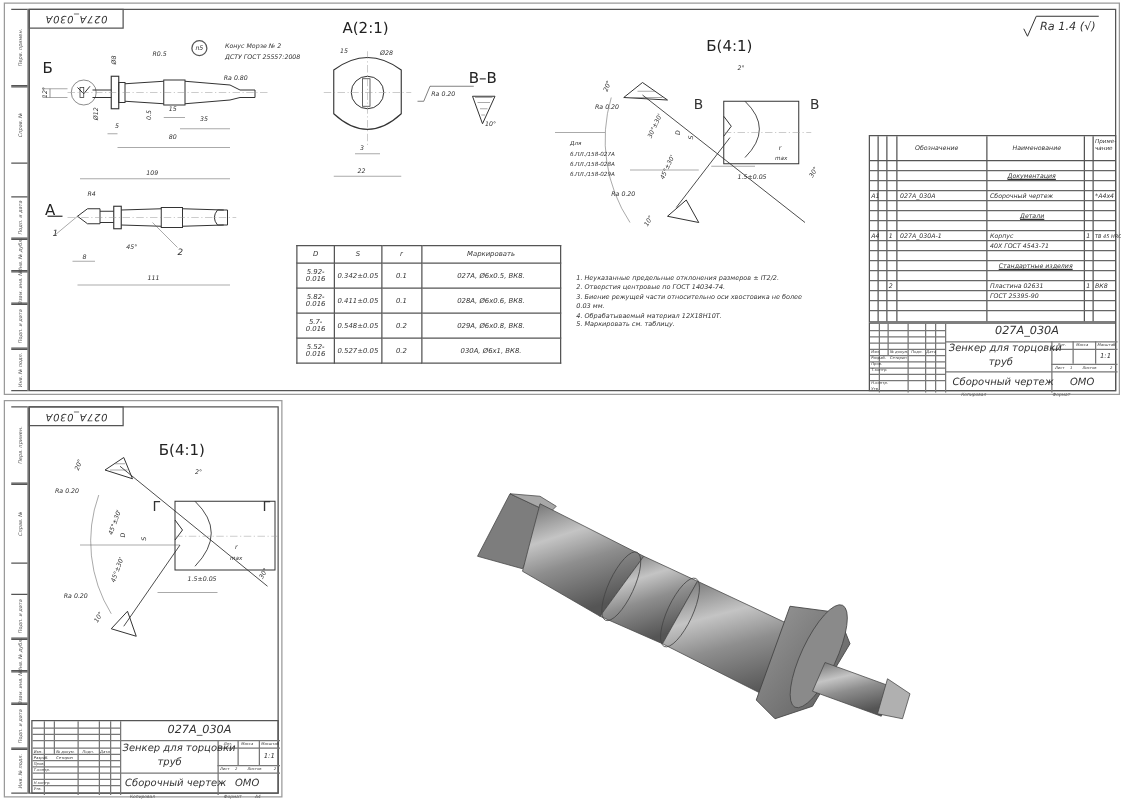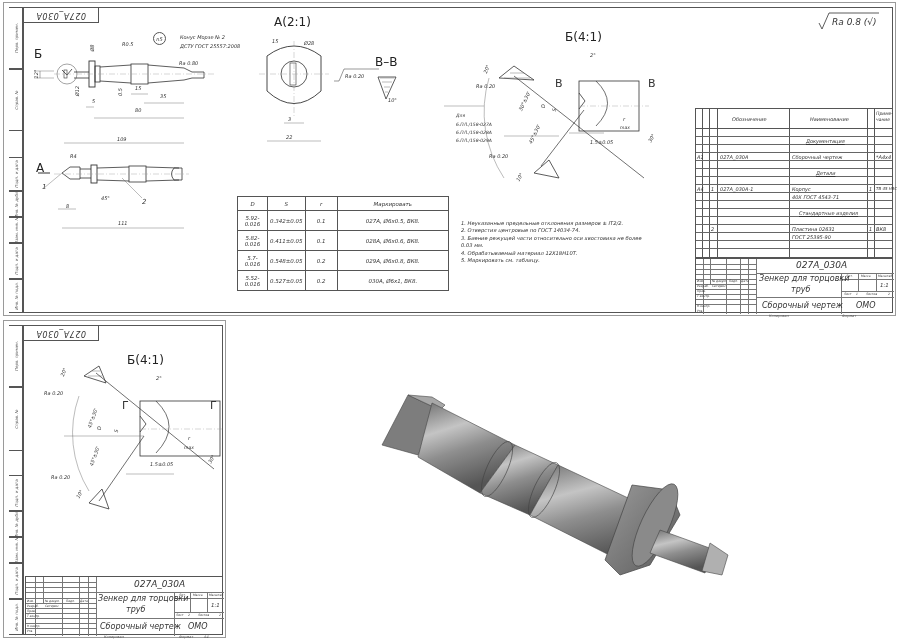--- a/index.html
+++ b/index.html
@@ -63,21 +63,21 @@
         <span>Инв. № подл.</span>
       </div>
   </div>
   <div class="stamp-top" style="left:19px; top:4px; width:76px; height:16px;">
       <span>027A_030A</span>
     </div>
 
   <svg class="svgabs" style="left:815px; top:10px;" width="12" height="18" viewBox="0 0 12 18">
       <polyline points="0,10 3,16 10,0 60,0" fill="none" stroke="#333" stroke-width="0.8"></polyline>
     </svg>
-  <div class="lbl" style="left:828px; top:14px; font-size:9px;">Ra 0.8 (√)</div>
+  <div class="lbl" style="left:828px; top:14px; font-size:9px;">Ra 1.4 (√)</div>
 
   <div class="big" style="left:30px; top:44px;">Б</div>
   <svg class="svgabs" style="left:30px; top:25px;" width="190" height="95" viewBox="0 0 190 95">
     <circle cx="33" cy="46" r="10" fill="none" stroke="#666" stroke-width="0.6"></circle>
     <path d="M28,42 l5,5 l5,-6" fill="none" stroke="#333" stroke-width="0.8"></path>
     <rect x="30" y="42" width="3" height="8" fill="none" stroke="#333" stroke-width="0.6"></rect>
     <line x1="40" y1="44" x2="55" y2="44" stroke="#333" stroke-width="0.8"></line>
     <line x1="40" y1="50" x2="55" y2="50" stroke="#333" stroke-width="0.8"></line>
     <rect x="55" y="33" width="6" height="26" fill="none" stroke="#333" stroke-width="0.9"></rect>
     <rect x="61" y="38" width="5" height="16" fill="none" stroke="#333" stroke-width="0.8"></rect>

